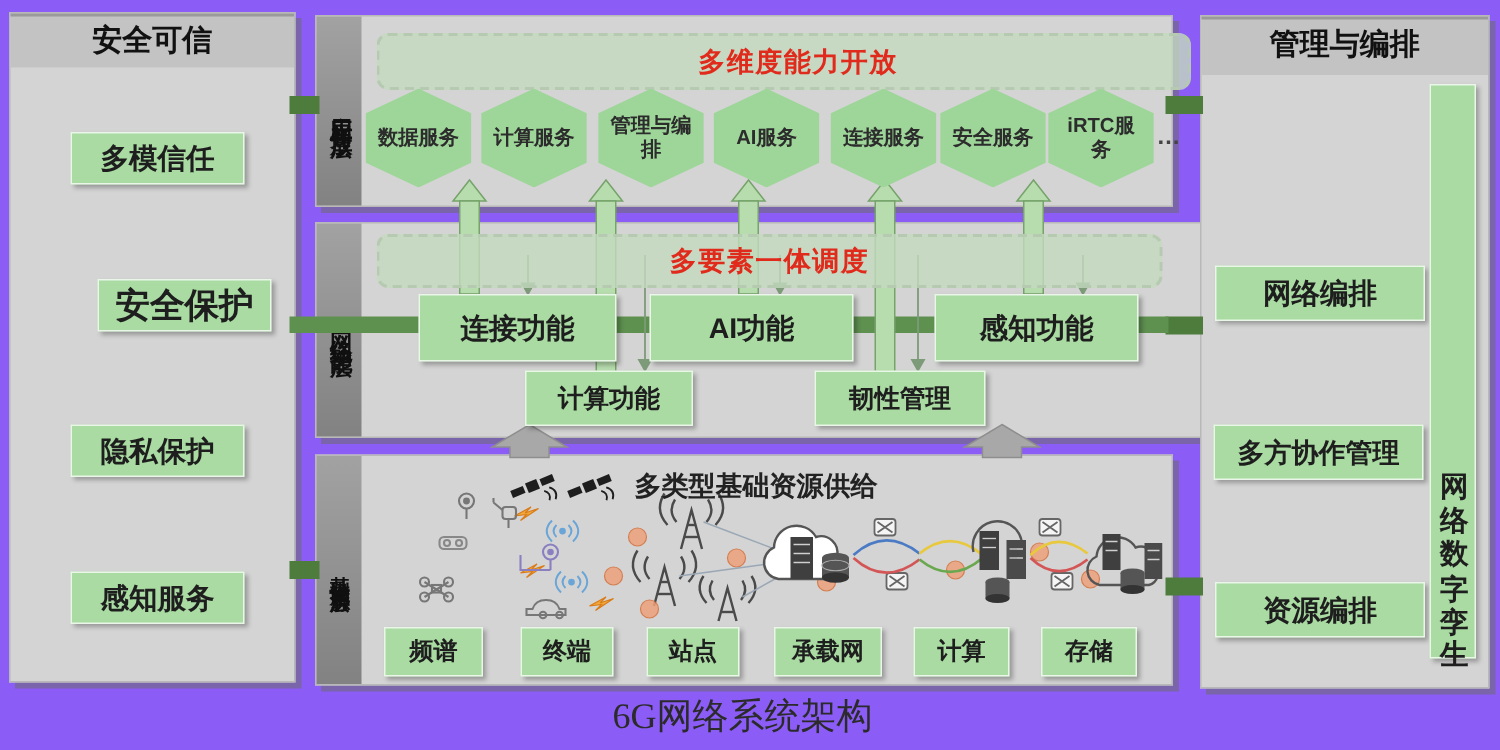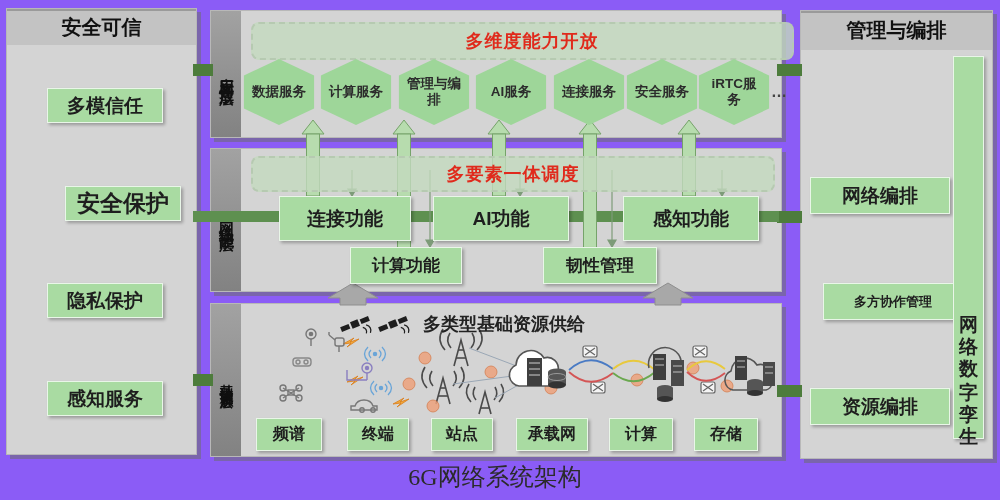--- a/index.html
+++ b/index.html
@@ -75,21 +75,21 @@
       </div>
     <div class="hex" style="left:412px;top:48px;">
         <span class="inner">安全服务</span>
       </div>
     <div class="hex" style="left:484px;top:48px;">
         <span class="inner">iRTC服务</span>
       </div>
     <div class="ellipsis" style="left:560px;top:72px;">…</div>
   </div>
 
-  <div class="block" style="left:210px;top:148px;width:570px;height:142px;">
+  <div class="block" style="left:210px;top:148px;width:570px;height:142px;padding-left:44px;">
     <div class="vstrip">
       <span class="vtext" style="font-size:15px;letter-spacing:4px;">网络功能层</span>
     </div>
     <div class="banner" style="left:40px;top:7px;width:520px;height:32px;">多要素一体调度</div>
     <div class="gbox" style="left:38px;top:47px;width:130px;height:43px;font-size:19px;margin-left:30px;">连接功能</div>
     <div class="gbox" style="left:222px;top:47px;width:134px;height:43px;font-size:19px;">AI功能</div>
     <div class="gbox" style="left:412px;top:47px;width:134px;height:43px;font-size:19px;">感知功能</div>
     <div class="gbox" style="left:139px;top:98px;width:110px;height:35px;font-size:17px;">计算功能</div>
     <div class="gbox" style="left:332px;top:98px;width:112px;height:35px;font-size:17px;">韧性管理</div>
   </div>
@@ -284,21 +284,21 @@
     <div class="gbox" style="left:136px;top:114px;width:60px;height:31px;font-size:16px;">终端</div>
     <div class="gbox" style="left:220px;top:114px;width:60px;height:31px;font-size:16px;">站点</div>
     <div class="gbox" style="left:305px;top:114px;width:70px;height:31px;font-size:16px;">承载网</div>
     <div class="gbox" style="left:398px;top:114px;width:62px;height:31px;font-size:16px;">计算</div>
     <div class="gbox" style="left:483px;top:114px;width:62px;height:31px;font-size:16px;">存储</div>
   </div>
 
   <div class="panel" style="left:800px;top:10px;width:191px;height:447px;">
     <div class="hdr" style="height:37px;line-height:35px;font-size:20px;">管理与编排</div>
     <div class="gbox" style="left:9px;top:166px;width:138px;height:35px;font-size:19px;">网络编排</div>
-    <div class="gbox" style="left:22px;top:272px;width:138px;height:35px;font-size:13px;">多方协作管理</div>
+    <div class="gbox" style="left:8px;top:272px;width:138px;height:35px;font-size:18px;">多方协作管理</div>
     <div class="gbox" style="left:9px;top:377px;width:138px;height:35px;font-size:19px;">资源编排</div>
     <div class="gbox" style="left:152px;top:45px;width:31px;height:383px;align-items:flex-end;justify-content:center;padding-bottom:6px;box-sizing:border-box;">
       <span class="vtext" style="font-size:19px;letter-spacing:22px;color:#1e1e1e;">网络数字孪生</span>
     </div>
   </div>
 
   <svg id="overlay" width="1000" height="500" viewBox="0 0 1000 500">
 
     <g fill="#4d7c3c">
       <rect x="193" y="64" width="20" height="12"></rect>

